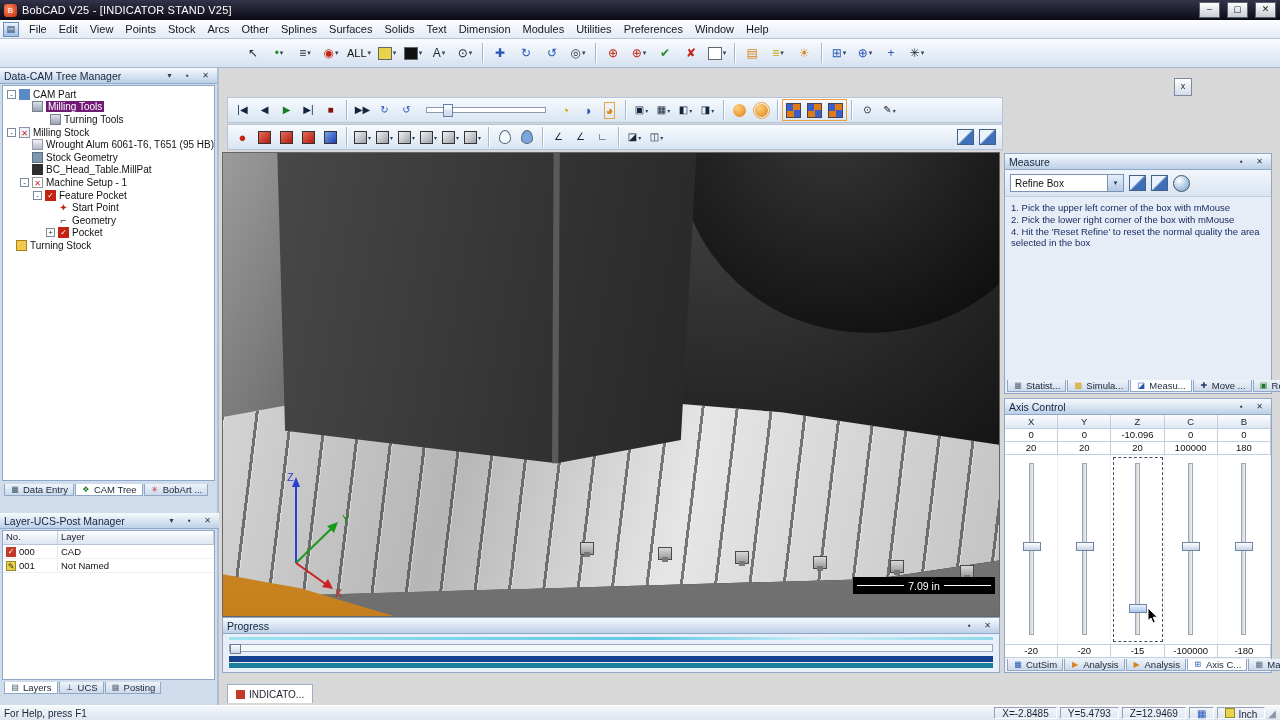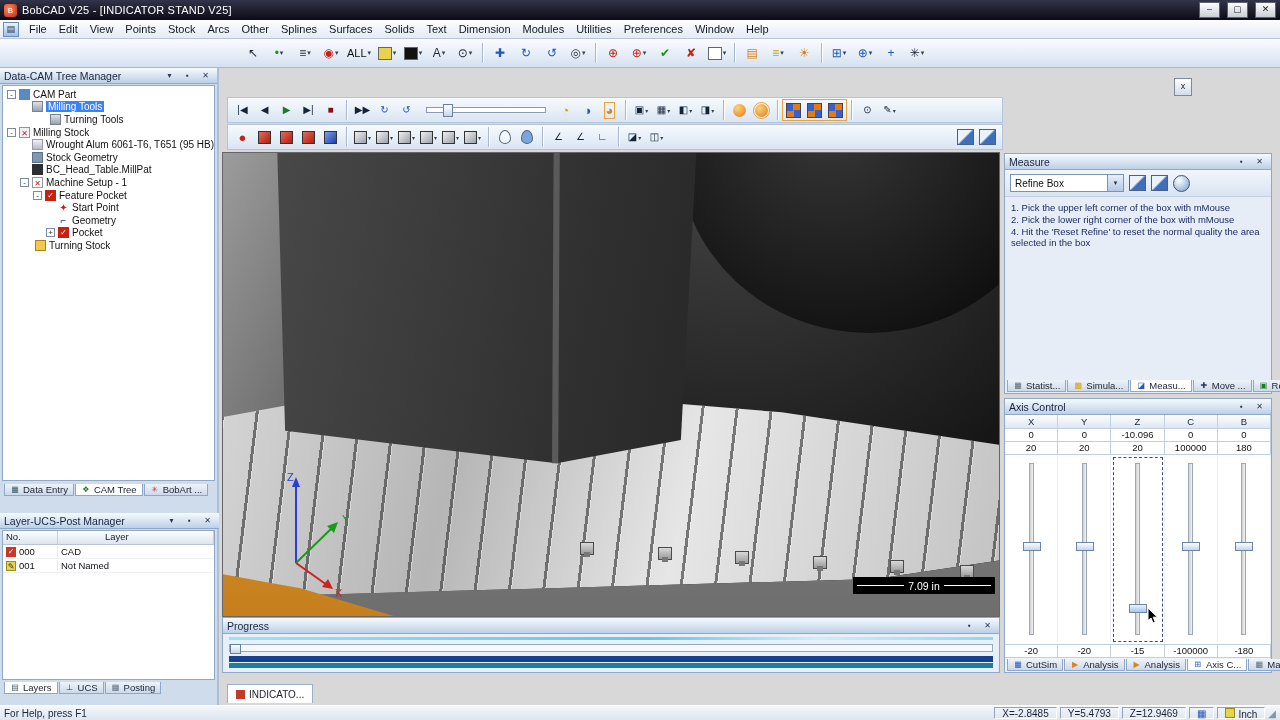--- a/index.html
+++ b/index.html
@@ -41,25 +41,25 @@
   .ic-tool{background:linear-gradient(#dde2e8,#98a2b0);border:1px solid #78828e;}
   .ic-stock{background:#eef0f6;border:1px solid #8a94a8;color:#c22;}
   .ic-mat{background:linear-gradient(#f2f2f6,#b4bac6);border:1px solid #99a;}
   .ic-geo{background:#7f96ad;border:1px solid #5a708a;}
   .ic-pat{background:#2e2e2e;}
   .ic-mach{background:#fff;border:1px solid #999;color:#c22;}
   .ic-feat,.ic-pocket{background:#c42312;color:#fff;}
   .ic-start{color:#c42312;font-size:10px;}
   .ic-geom2{color:#246;font-size:10px;font-weight:bold;}
   .ic-folder{background:#f2c94c;border:1px solid #a8821a;}
-  .tsel{background:#3b82f6;color:#fff;padding:0 2px;}
+  .tsel{background:#701a75;color:#fff;padding:0 2px;}
   .ltabs{position:absolute;left:2px;top:415px;width:215px;}
   .lpan{position:absolute;left:0;top:445px;width:219px;}
   .ltable{position:absolute;left:2px;top:462px;width:213px;height:150px;background:#fff;border:1px solid #8fa8c8;box-sizing:border-box;}
-  .lhdr{display:flex;height:13px;background:linear-gradient(#fdfdfd,#dde5f0);border-bottom:1px solid #b9c5d6;font-size:9.5px;color:#223;gap:44px;}
+  .lhdr{display:flex;height:13px;background:linear-gradient(#fdfdfd,#dde5f0);border-bottom:1px solid #b9c5d6;font-size:9.5px;color:#223;}
   .lhdr span{padding:0 3px;border-right:1px solid #c5d0de;box-sizing:border-box;}
   .lrow{display:flex;height:13px;align-items:center;font-size:9.5px;border-bottom:1px solid #eef2f7;}
   .lno{width:55px;display:flex;align-items:center;gap:3px;padding:0 3px;border-right:1px solid #e4eaf2;box-sizing:border-box;}
   .lic{width:10px;height:10px;font-size:8px;line-height:10px;text-align:center;flex:none;}
   .lic-red{background:#c43a2a;color:#fff;}
   .lic-yel{background:#e8d44a;border:1px solid #998a22;color:#333;box-sizing:border-box;}
   .layertabs{position:absolute;left:2px;top:613px;width:215px;}
   
   .work{position:absolute;left:219px;top:68px;width:1061px;height:637px;background:#d8d8d8;}
   .xclose{position:absolute;left:955px;top:10px;width:16px;height:16px;background:linear-gradient(#fefefe,#d4dce8);border:1px solid #7a8aa0;font-size:9px;line-height:14px;text-align:center;color:#223;}
@@ -326,21 +326,21 @@
       <div class="trow" style="padding-left:43px">
           <span class="texp none"></span>
           <span class="ic ic-geom2">⌐</span>
           <span>Geometry</span>
         </div>
       <div class="trow" style="padding-left:43px">
           <span class="texp">+</span>
           <span class="ic ic-pocket">✓</span>
           <span>Pocket</span>
         </div>
-      <div class="trow" style="padding-left:20px">
+      <div class="trow" style="padding-left:1px">
           <span class="texp none"></span>
           <span class="ic ic-folder"></span>
           <span>Turning Stock</span>
         </div>
     </div>
     <div class="tabrow ltabs">
       <span class="btab">
           <span class="ti" style="color:#356">▦</span>
           <span>Data Entry</span>
         </span>

